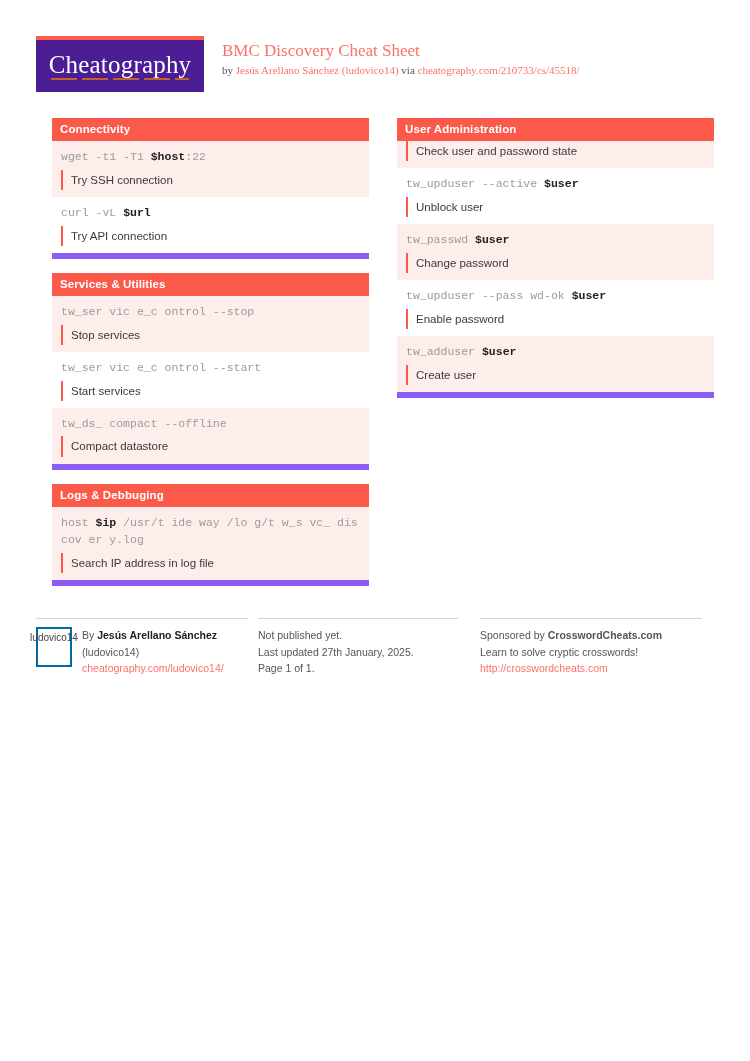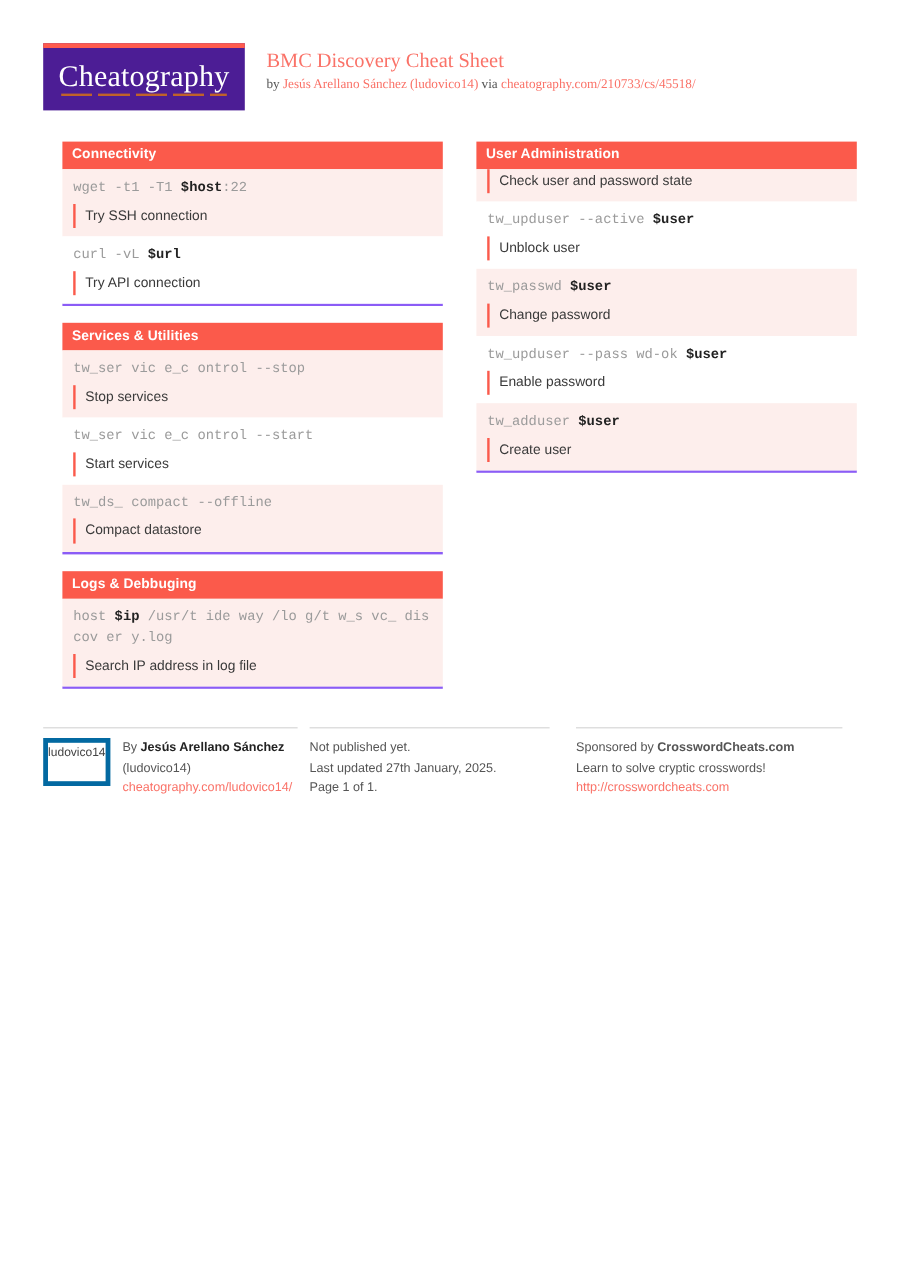--- a/index.html
+++ b/index.html
@@ -86,21 +86,21 @@
 
   .section { margin-bottom: 14px; margin-left: 16px; }
   .sec-head {
     background: #fb5a4b;
     color: #ffffff;
     font-size: 11.5px;
     font-weight: bold;
     padding: 5px 8px 6px 8px;
     letter-spacing: .1px;
   }
-  .sec-body { border-bottom: 2px solid #8b5cf6; }
+  .sec-body { border-bottom: 6px solid #8b5cf6; }
 
   .row { padding: 0; }
   .row.alt { background: #fdeeec; }
   .row.plain { background: #ffffff; }
 
   .cmd {
     font-family: "Liberation Mono", monospace;
     font-size: 11.5px;
     color: #9b9b9b;
     padding: 7px 9px 4px 9px;
@@ -136,23 +136,23 @@
     background: #d6d6d6;
   }
   .f-user   { width: 222px; display: flex; gap: 10px; }
   .f-user::before  { width: 212px; }
   .f-pub    { width: 222px; }
   .f-pub::before   { width: 200px; }
   .f-spon   { width: 230px; }
   .f-spon::before  { width: 222px; }
 
   .avatar {
-    width: 56px;
+    width: 36px;
     height: 40px;
-    border: 4px solid #0369a1;
+    border: 2px solid #0369a1;
     display: flex;
     align-items: flex-start;
     justify-content: center;
     font-size: 10px;
     color: #444;
     padding-top: 1px;
     flex: none;
   }
   .f-text b { color: #222222; }
   .f-link { color: #fa7268; text-decoration: none; display: block; }

